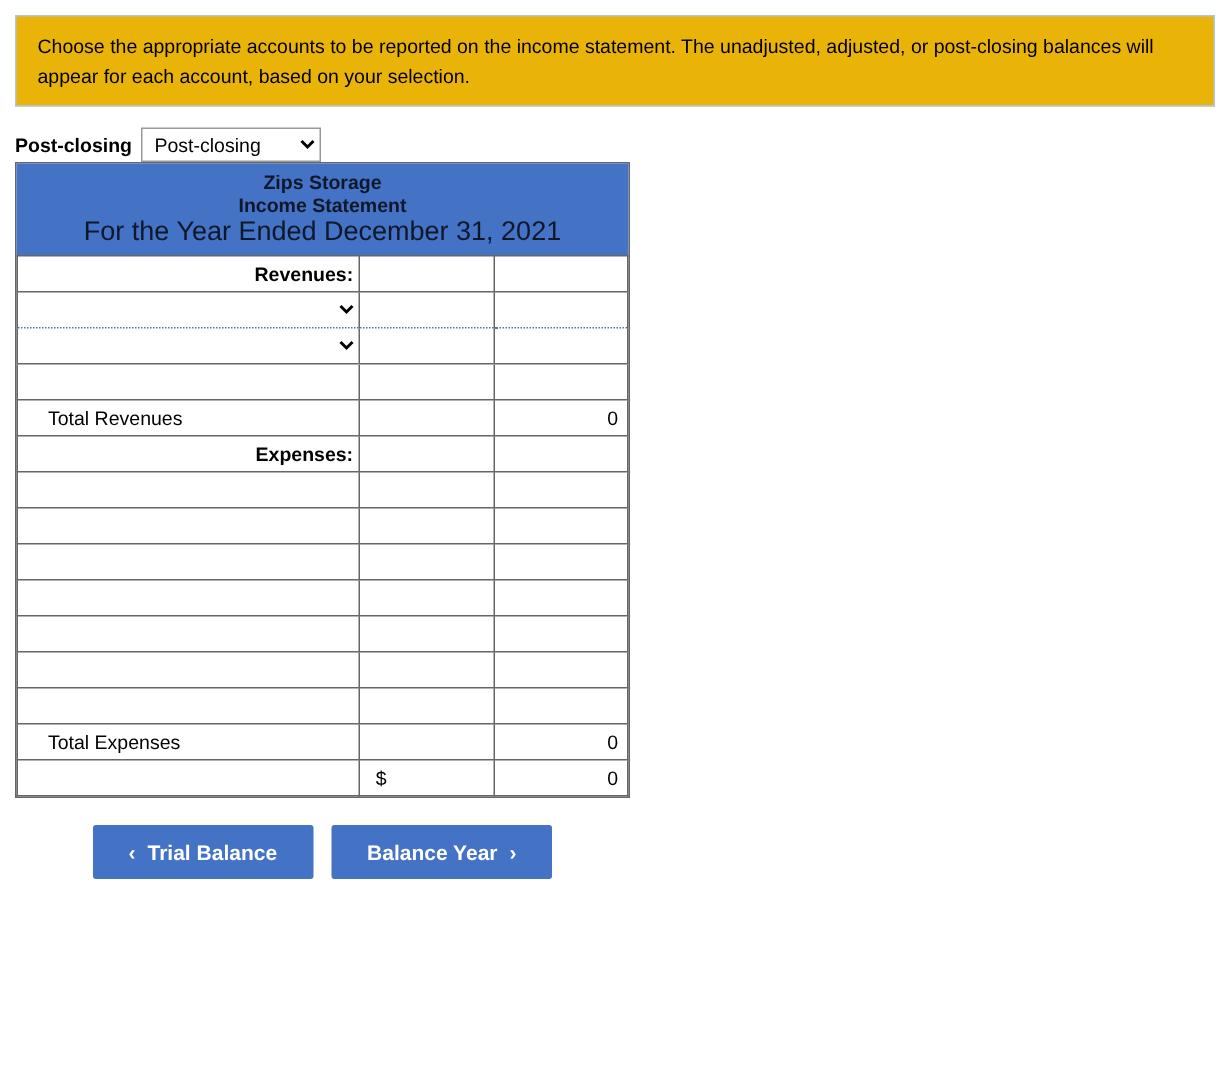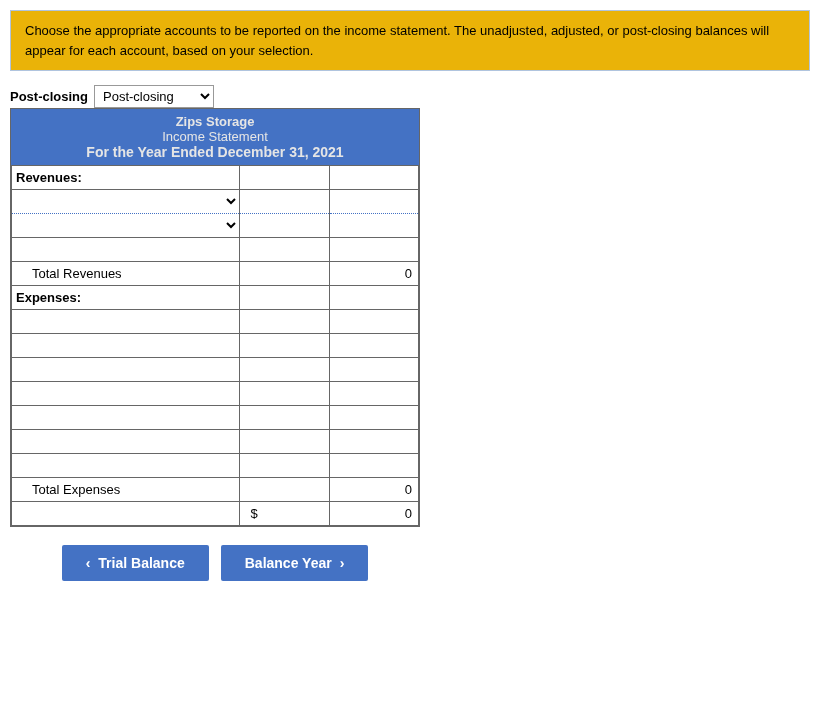--- a/index.html
+++ b/index.html
@@ -42,40 +42,40 @@
       min-width: 120px;
     }
 
     .statement-container {
       width: 410px;
       border: 1px solid #666;
     }
 
     .statement-header {
       background: #4472c4;
-      color: #e5e5e5;
+      color: #0f172a;
       text-align: center;
       font-weight: bold;
       padding: 5px 4px;
       font-size: 13px;
     }
 
     .statement-header .company-name {
       font-weight: bold;
       font-size: 13px;
     }
 
     .statement-header .statement-title {
+      font-weight: bold;
+      font-size: 13px;
+    }
+
+    .statement-header .statement-period {
       font-weight: normal;
-      font-size: 13px;
-    }
-
-    .statement-header .statement-period {
-      font-weight: bold;
-      font-size: 14px;
+      font-size: 18px;
     }
 
     .statement-table {
       width: 100%;
       border-collapse: collapse;
     }
 
     .statement-table td {
       border: 1px solid #666;
       height: 24px;
@@ -91,20 +91,21 @@
       width: 90px;
     }
 
     .amount-col2 {
       width: 90px;
       text-align: right;
     }
 
     .section-label {
       font-weight: bold;
+      text-align: right;
     }
 
     .total-row td {
       font-weight: normal;
     }
 
     .total-label {
       padding-left: 20px !important;
       margin-left: 16px;
     }

